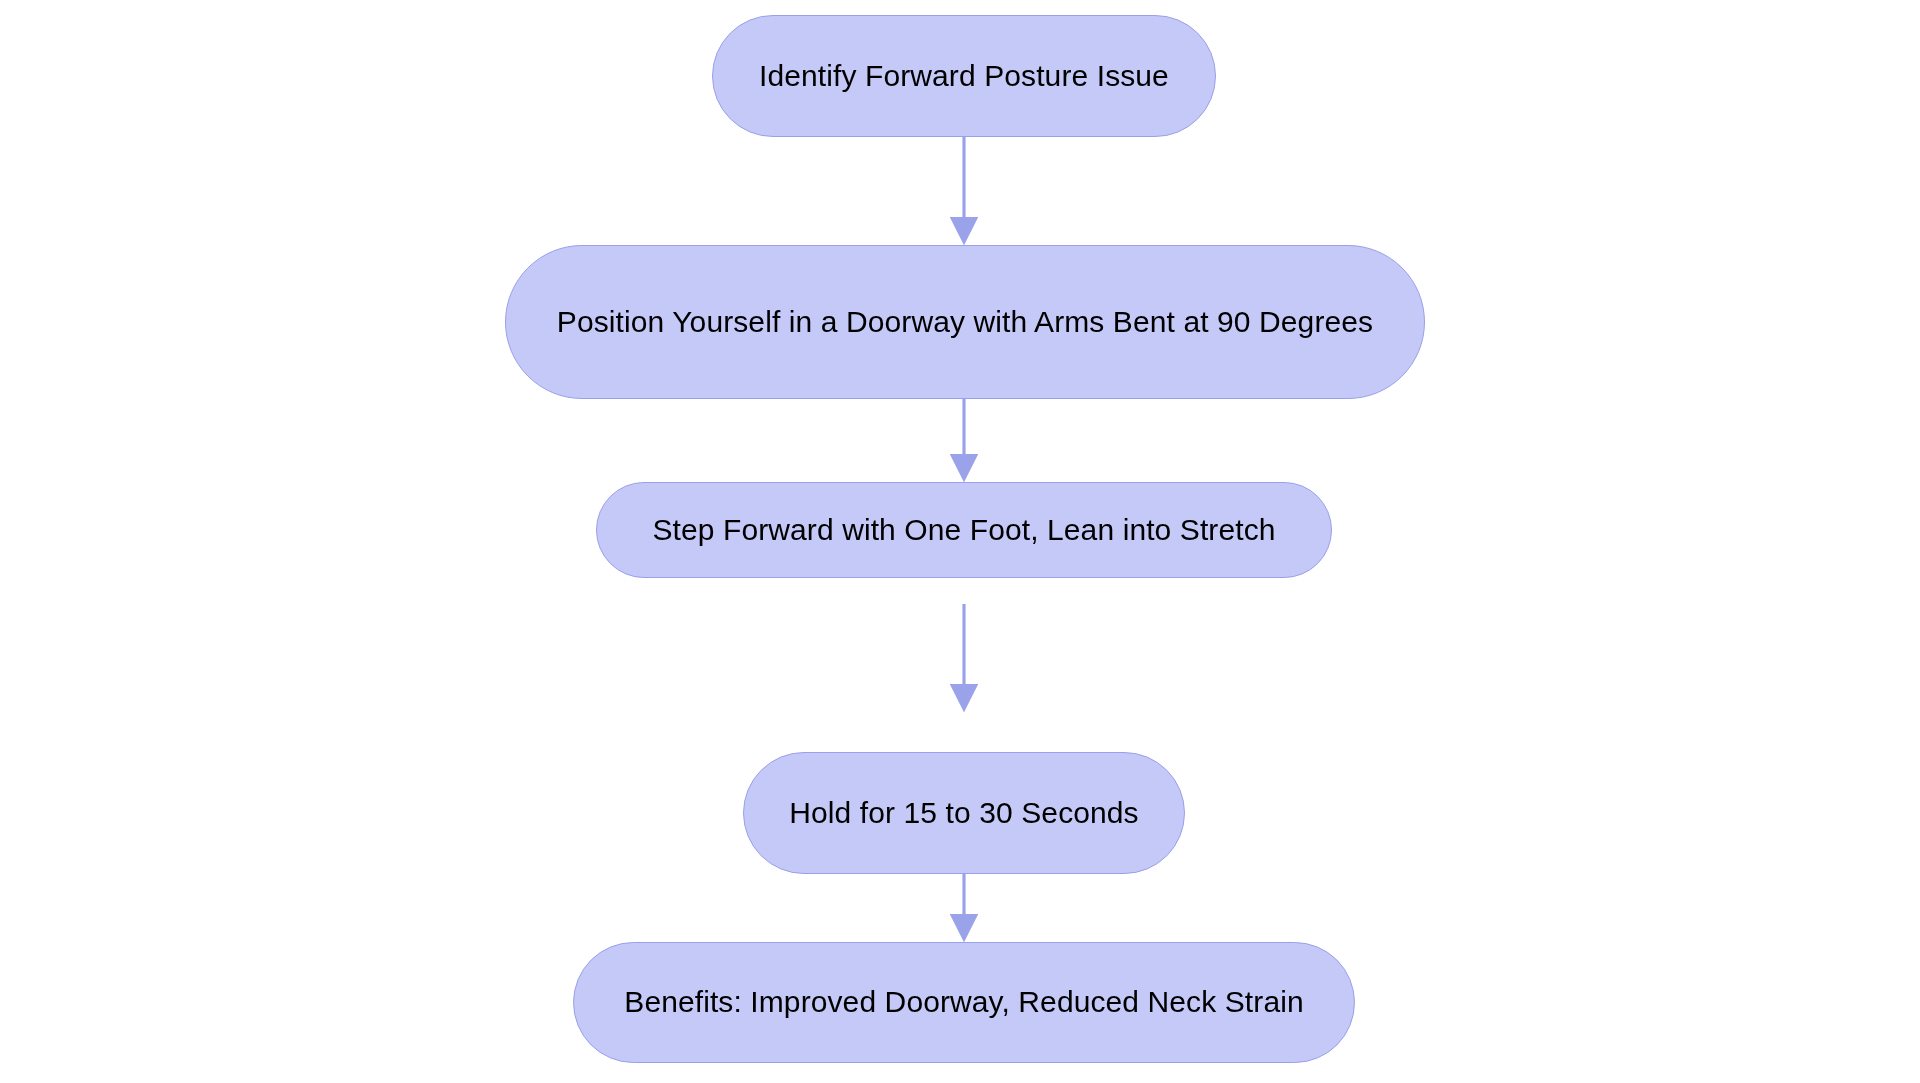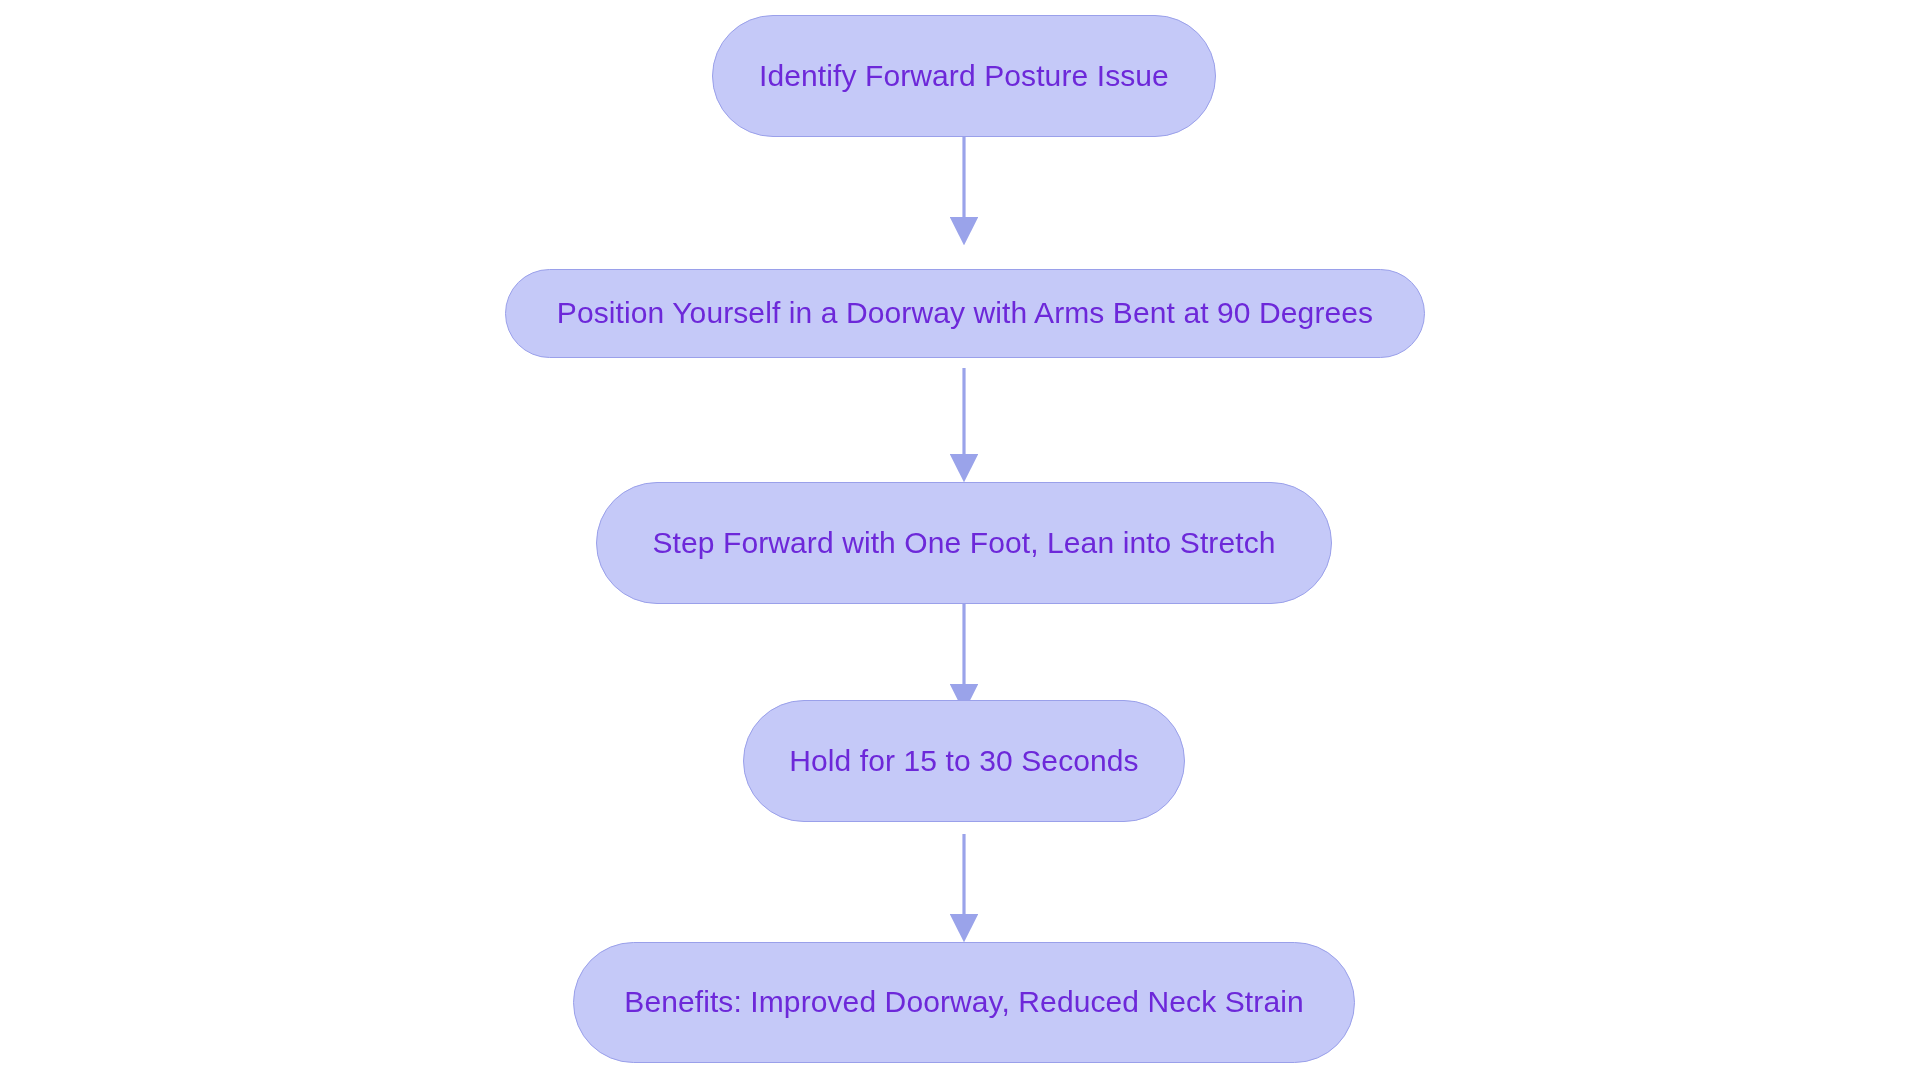--- a/index.html
+++ b/index.html
@@ -42,31 +42,31 @@
     background: #c5c9f8;
     border: 1.6px solid #9aa0ea;
     border-radius: 999px;
     padding: 0 34px;
   }
   .flow-node-label {
     font-family: "Liberation Sans", "DejaVu Sans", sans-serif;
     font-size: 30px;
     font-weight: 400;
     line-height: 1.15;
-    color: #6d28d9;
+    color: #000000;
     letter-spacing: 0.1px;
     white-space: nowrap;
     text-align: center;
   }
 
   
   #node-0 { left: 712px;  top: 15px;   width: 504px; height: 122px; }
-  #node-1 { left: 505px;  top: 245px;  width: 920px; height: 89px; margin-top: 24px; }
-  #node-2 { left: 596px;  top: 482px;  width: 736px; height: 122px; justify-content: center; }
-  #node-3 { left: 743px;  top: 700px;  width: 442px; height: 122px; }
+  #node-1 { left: 505px;  top: 245px;  width: 920px; height: 154px; }
+  #node-2 { left: 596px;  top: 482px;  width: 736px; height: 96px; justify-content: center; }
+  #node-3 { left: 743px;  top: 752px;  width: 442px; height: 122px; }
   #node-4 { left: 573px;  top: 942px;  width: 782px; height: 121px; }
 </style>
 </head>
 <body>
 
 <div id="flow-canvas">
 
   <svg id="connector-layer" width="1920" height="1083" viewBox="0 0 1920 1083" xmlns="http://www.w3.org/2000/svg">
     <defs>
       <marker id="arrowhead" markerWidth="9" markerHeight="9" refX="4.5" refY="4.5" orient="auto" markerUnits="strokeWidth">

